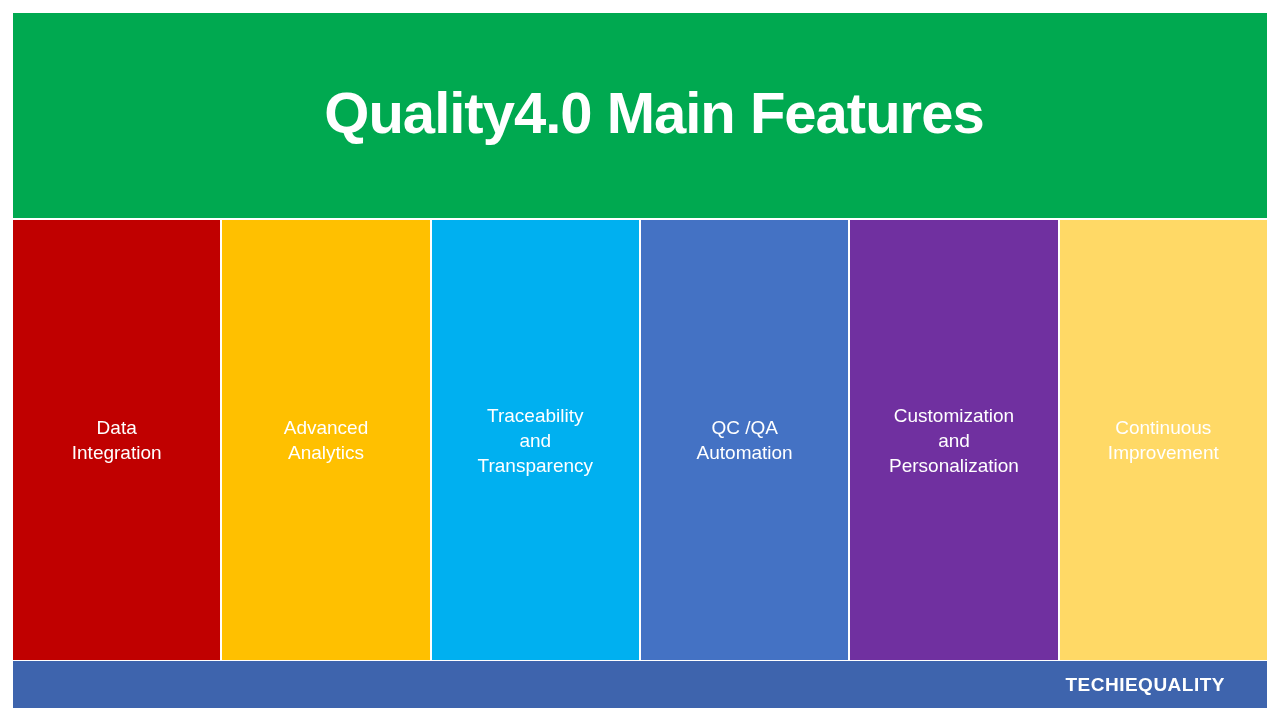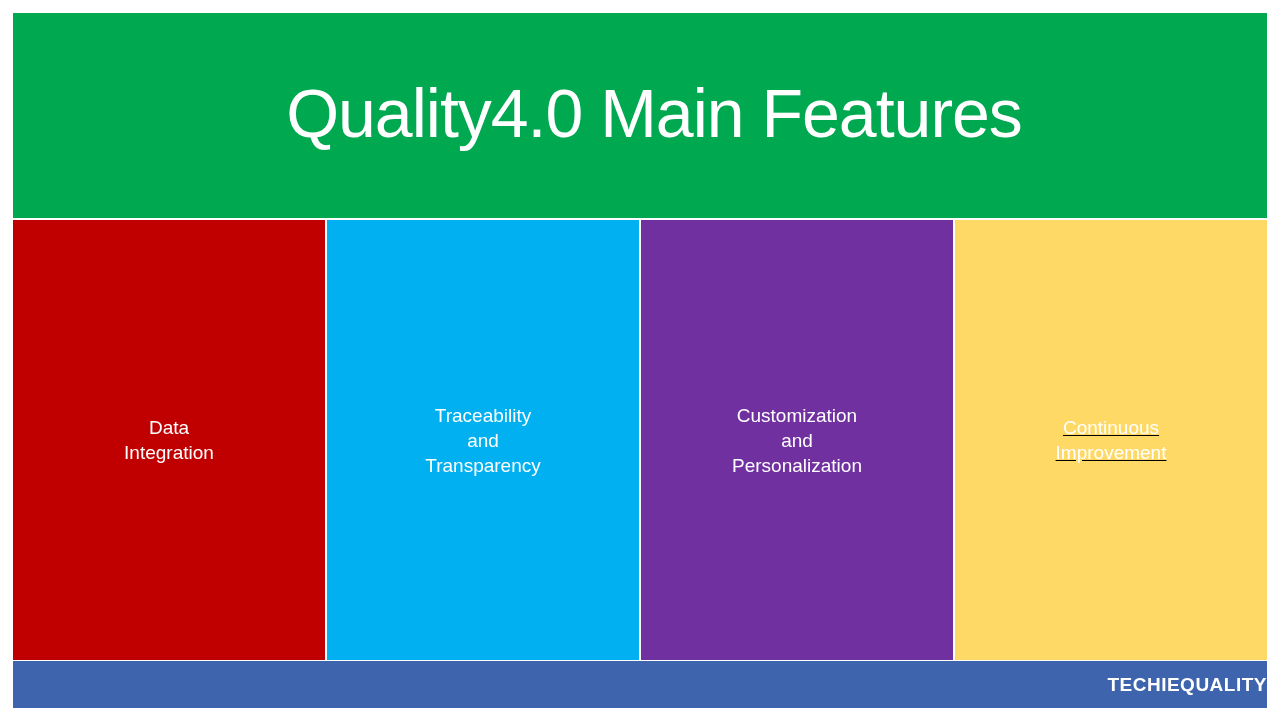--- a/index.html
+++ b/index.html
@@ -20,22 +20,22 @@
     left: 13px;
     top: 13px;
     width: 1254px;
     height: 205px;
     display: flex;
     align-items: center;
     justify-content: center;
   }
   .title {
     color: #FFFFFF;
-    font-size: 68px;
-    font-weight: 400;
+    font-size: 58px;
+    font-weight: 700;
     letter-spacing: -1px;
     white-space: nowrap;
     line-height: 1;
     padding-bottom: 6px;
     margin-left: 28px;
   }
   .features-row {
     position: absolute;
     left: 13px;
     top: 220px;
@@ -60,20 +60,21 @@
   .footer {
     position: absolute;
     left: 13px;
     top: 661px;
     width: 1254px;
     height: 47px;
     display: flex;
     align-items: center;
     justify-content: flex-end;
     box-sizing: border-box;
+    padding-right: 42px;
   }
   .brand {
     color: #FFFFFF;
     font-size: 19px;
     font-weight: 700;
     letter-spacing: 0.5px;
   }
 </style>
 </head>
 <body>
@@ -82,31 +83,39 @@
 
   <div class="header" style="background-color: rgb(0, 169, 80);">
     <div class="title">Quality4.0 Main Features</div>
   </div>
 
   <div class="features-row">
     <div class="feature-column" style="background-color: rgb(192, 0, 0);">
       <div class="feature-label">Data
 Integration</div>
     </div>
+    <div class="feature-column" style="background-color: rgb(255, 192, 0);">
+      <div class="feature-label">Advanced
+Analytics</div>
+    </div>
     <div class="feature-column" style="background-color: rgb(0, 176, 240);">
       <div class="feature-label">Traceability
 and
 Transparency</div>
+    </div>
+    <div class="feature-column" style="background-color: rgb(68, 114, 196);">
+      <div class="feature-label">QC /QA
+Automation</div>
     </div>
     <div class="feature-column" style="background-color: rgb(112, 48, 160); align-items: center;">
       <div class="feature-label">Customization
 and
 Personalization</div>
     </div>
-    <div class="feature-column" style="background-color: rgb(255, 217, 102); text-decoration: underline;">
+    <div class="feature-column" style="background-color: rgb(255, 217, 102);">
       <div class="feature-label">Continuous
 Improvement</div>
     </div>
   </div>
 
   <div class="footer" style="background-color: rgb(62, 100, 173);">
     <div class="brand">TECHIEQUALITY</div>
   </div>
 
 </div>

